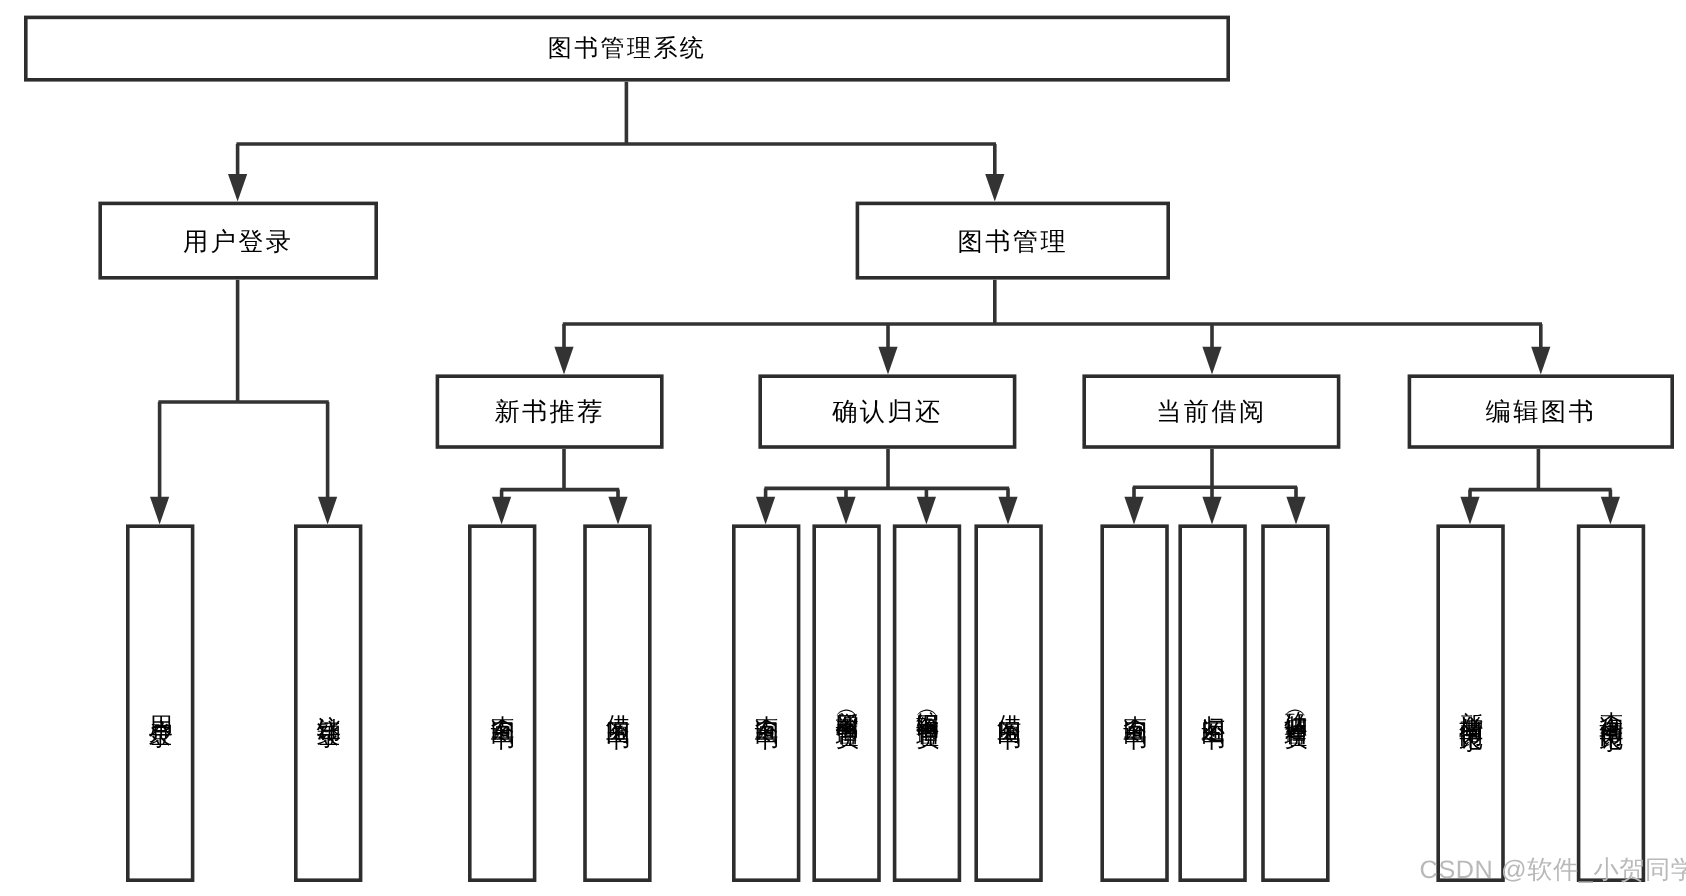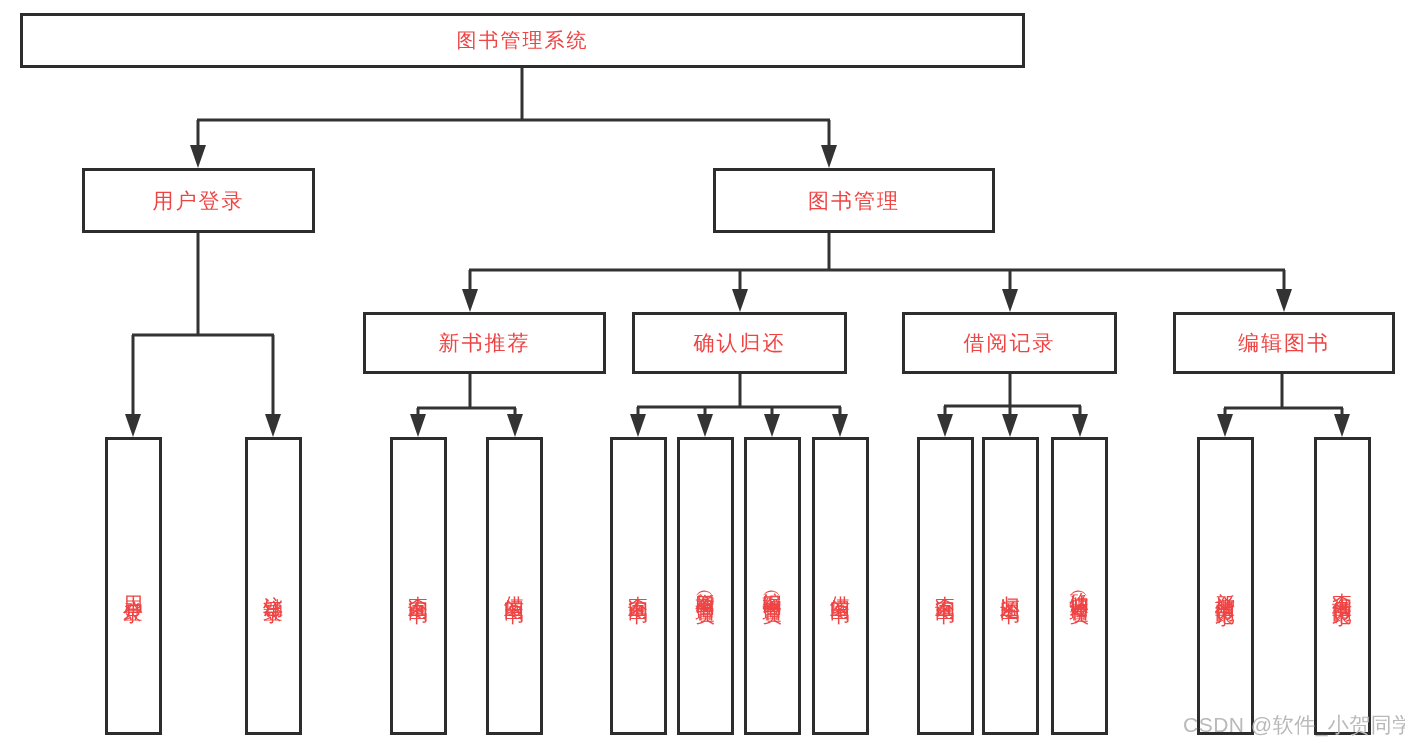--- a/index.html
+++ b/index.html
@@ -10,21 +10,21 @@
     font-family:"Liberation Sans", sans-serif;
     overflow:hidden;
   }
   .wires{position:absolute;left:0;top:0;z-index:1;}
   .node{
     position:absolute;
     box-sizing:border-box;
     background:#ffffff;
     border:3px solid #2d2d2d;
     display:flex;align-items:center;justify-content:center;
-    color:#ef4444;
+    color:#000000;
     z-index:2;
   }
   .node.h span{
     font-size:21px;
     letter-spacing:2px;
     white-space:nowrap;
   }
   .node.root span{font-size:20px;}
   .node.v span{
     writing-mode:vertical-rl;
@@ -125,32 +125,32 @@
     </g>
   </svg>
 
   <div class="node h root" style="left:20px;top:13px;width:1005px;height:55px;">
     <span>图书管理系统</span>
   </div>
 
   <div class="node h" style="left:82px;top:168px;width:233px;height:65px;">
     <span>用户登录</span>
   </div>
-  <div class="node h" style="left:713px;top:168px;width:282px;height:65px;text-align:center;">
+  <div class="node h" style="left:713px;top:168px;width:262px;height:65px;text-align:center;">
     <span>图书管理</span>
   </div>
 
-  <div class="node h" style="left:363px;top:312px;width:243px;height:62px;">
+  <div class="node h" style="left:363px;top:312px;width:190px;height:62px;">
     <span>新书推荐</span>
   </div>
   <div class="node h" style="left:632px;top:312px;width:215px;height:62px;">
     <span>确认归还</span>
   </div>
   <div class="node h" style="left:902px;top:312px;width:215px;height:62px;">
-    <span>借阅记录</span>
+    <span>当前借阅</span>
   </div>
   <div class="node h" style="left:1173px;top:312px;width:222px;height:62px;">
     <span>编辑图书</span>
   </div>
 
   <div class="node v" style="left:105px;top:437px;width:57px;height:298px;">
     <span>用户登录</span>
   </div>
   <div class="node v" style="left:245px;top:437px;width:57px;height:298px;">
     <span>注销登录</span>

